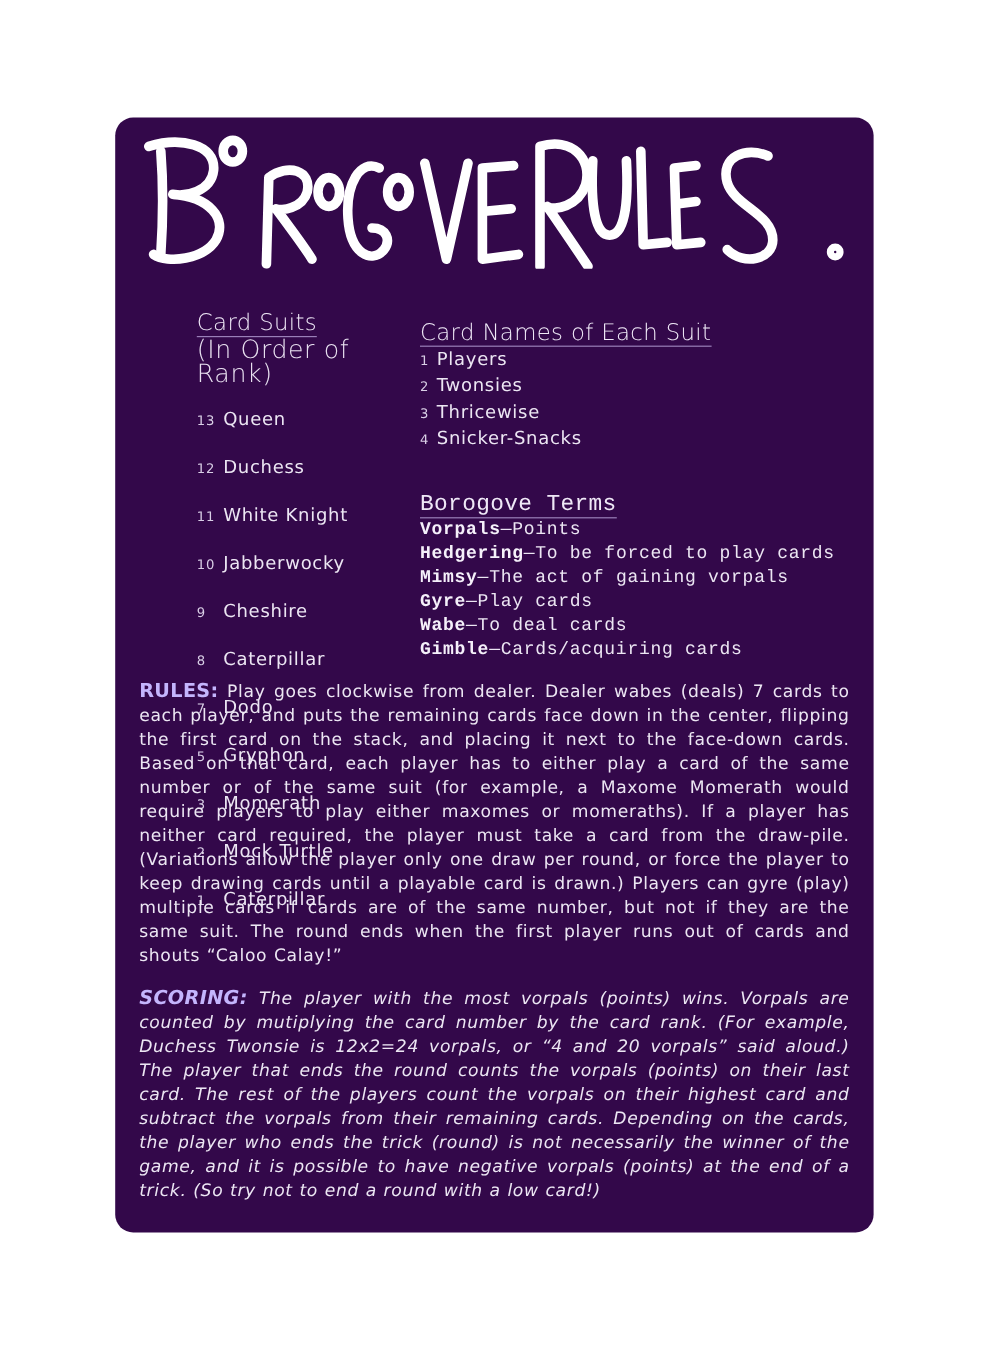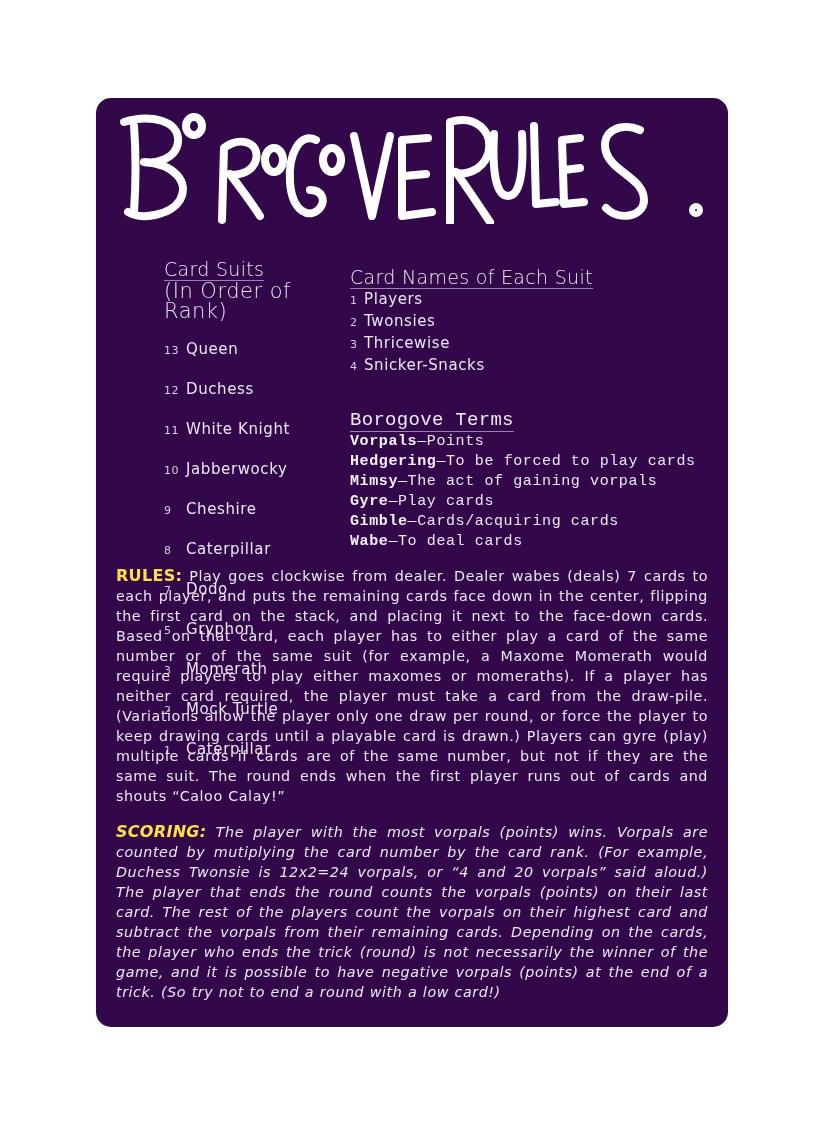--- a/index.html
+++ b/index.html
@@ -27,21 +27,21 @@
   .list .num { display: inline-block; width: 22px; font-size: 11px; color: #d9cfe6; margin-top: 20px; }
   .list .num-r { display: inline-block; width: 14px; font-size: 11px; color: #d9cfe6; }
   .terms-heading { margin-top: 16px; font-family: Liberation Mono, monospace; }
   .term { font-size: 15px; line-height: 20px; letter-spacing: 0.6px; color: #ece6f3; white-space: nowrap; }
   .term b { font-weight: bold; color: #f5f0fa; }
   .para {
     position: absolute; left: 20px; width: 592px;
     font-size: 14.3px; line-height: 20px; letter-spacing: 0.55px; text-align: justify;
     color: #ece6f3; word-spacing: 0.5px;
   }
-  .para .label { font-size: 16px; font-weight: bold; letter-spacing: 0.3px; color: #fde047; }
+  .para .label { font-size: 16px; font-weight: bold; letter-spacing: 0.3px; color: #c4b5fd; }
   .rules { top: 468px; }
   .scoring { top: 724px; font-style: italic; }
 </style>
 </head>
 <body>
 
 <div class="card">
 
   <div class="title" aria-label="BoroGove Rules.">
     <svg viewBox="0 0 610 112">
@@ -109,22 +109,22 @@
         <li><span class="num-r">4</span><span>Snicker-Snacks</span></li>
       </ul>
     </div>
 
     <div class="terms-heading">
       <div class="heading">Borogove Terms</div>
       <div class="term"><b>Vorpals</b><span>—Points</span></div>
       <div class="term"><b>Hedgering</b><span>—To be forced to play cards</span></div>
       <div class="term"><b>Mimsy</b><span>—The act of gaining vorpals</span></div>
       <div class="term"><b>Gyre</b><span>—Play cards</span></div>
+      <div class="term"><b>Wabe</b><span>—To deal cards</span></div>
       <div class="term"><b>Gimble</b><span>—Cards/acquiring cards</span></div>
-      <div class="term"><b>Wabe</b><span>—To deal cards</span></div>
     </div>
   </div>
 
   <div class="para rules">
     <span class="label">RULES:</span>
     <span>Play goes clockwise from dealer. Dealer wabes (deals) 7 cards to each player, and puts the remaining cards face down in the center, flipping the first card on the stack, and placing it next to the face-down cards. Based on that card, each player has to either play a card of the same number or of the same suit (for example, a Maxome Momerath would require players to play either maxomes or momeraths). If a player has neither card required, the player must take a card from the draw-pile. (Variations allow the player only one draw per round, or force the player to keep drawing cards until a playable card is drawn.) Players can gyre (play) multiple cards if cards are of the same number, but not if they are the same suit. The round ends when the first player runs out of cards and shouts “Caloo Calay!”</span>
   </div>
 
   <div class="para scoring">
     <span class="label">SCORING:</span>

